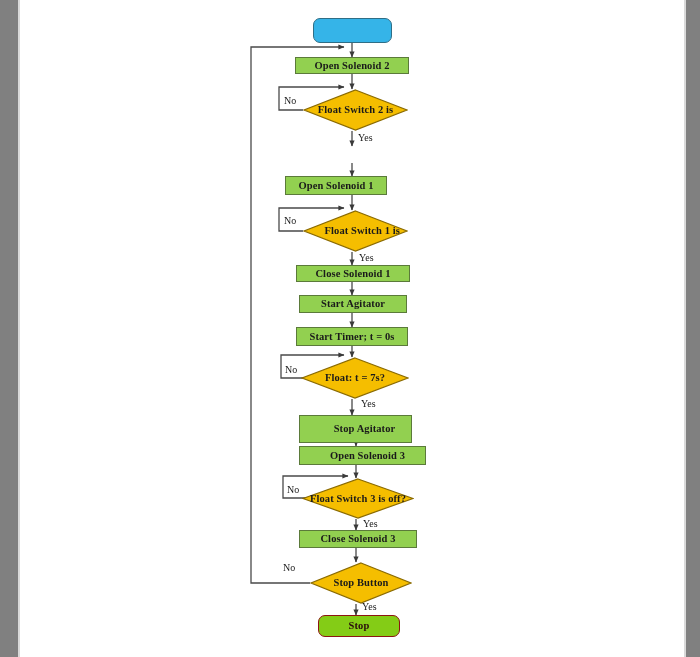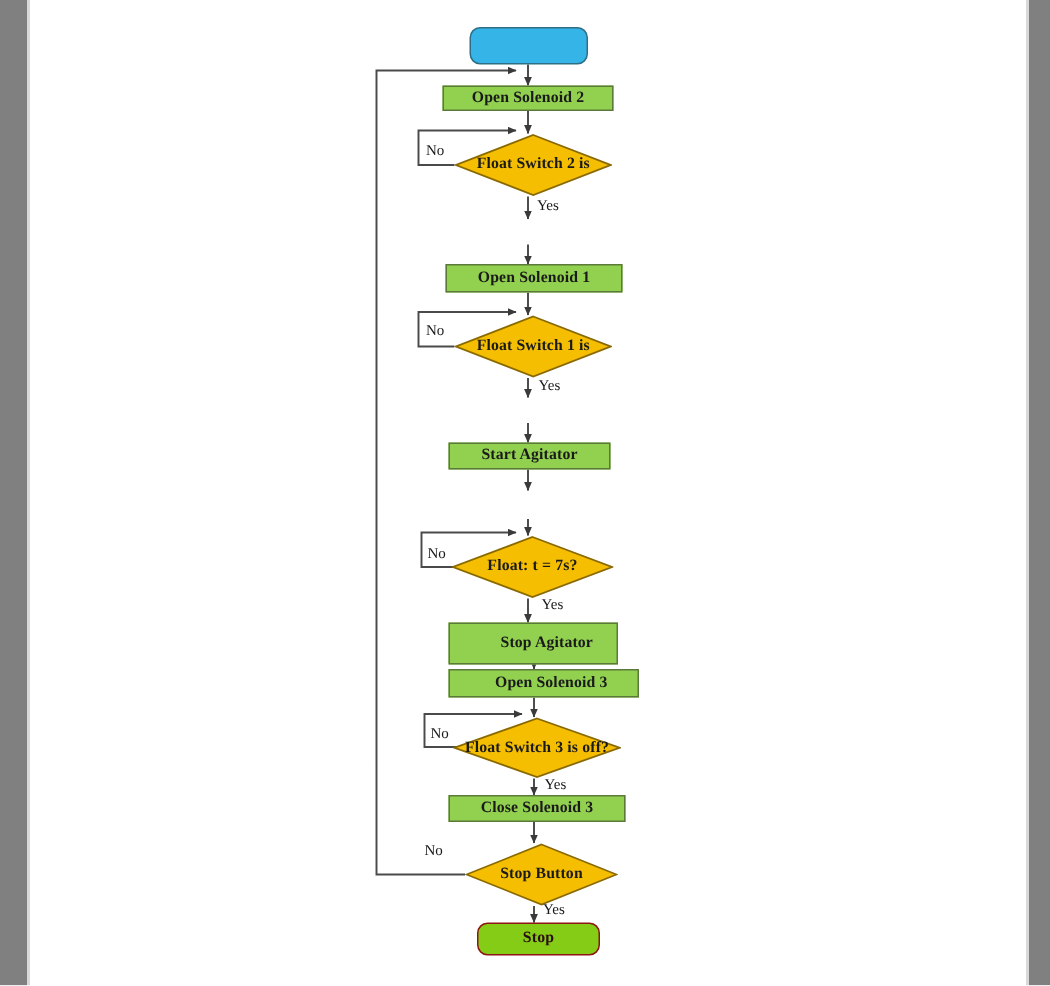--- a/index.html
+++ b/index.html
@@ -176,36 +176,42 @@
     </div>
 
     <div class="node decision" style="left:303px; top:89px; width:105px; height:42px;">
       <svg class="dshape" viewBox="0 0 105 42" preserveAspectRatio="none">
         <polygon points="52.5,1 104,21 52.5,41 1,21" fill="#f5be00" stroke="#8a6a00" stroke-width="1.2"></polygon>
       </svg>
       <span class="dlabel">Float Switch 2 is</span>
     </div>
 
 
-    <div class="node process" style="left:297px; top:176px; width:118px; height:19px;">
+    <div class="node process" style="left:285px; top:176px; width:102px; height:19px;">
       <span>Open Solenoid 1</span>
     </div>
 
-    <div class="node decision" style="left:303px; top:210px; width:105px; height:42px;">
+    <div class="node decision" style="left:303px; top:210px; width:105px; height:42px;justify-content:flex-end;">
       <svg class="dshape" viewBox="0 0 105 42" preserveAspectRatio="none">
         <polygon points="52.5,1 104,21 52.5,41 1,21" fill="#f5be00" stroke="#8a6a00" stroke-width="1.2"></polygon>
       </svg>
       <span class="dlabel">Float Switch 1 is</span>
     </div>
 
+    <div class="node process" style="left:296px; top:265px; width:114px; height:17px;">
+      <span>Close Solenoid 1</span>
+    </div>
 
     <div class="node process" style="left:299px; top:295px; width:108px; height:18px;">
       <span>Start Agitator</span>
     </div>
 
+    <div class="node process" style="left:296px; top:327px; width:112px; height:19px;">
+      <span>Start Timer; t = 0s</span>
+    </div>
 
     <div class="node decision" style="left:301px; top:357px; width:108px; height:42px;">
       <svg class="dshape" viewBox="0 0 108 42" preserveAspectRatio="none">
         <polygon points="54,1 107,21 54,41 1,21" fill="#f5be00" stroke="#8a6a00" stroke-width="1.2"></polygon>
       </svg>
       <span class="dlabel">Float: t = 7s?</span>
     </div>
 
     <div class="node process" style="left:299px; top:415px; width:113px; height:28px;padding-left:18px;">
       <span>Stop Agitator</span>

